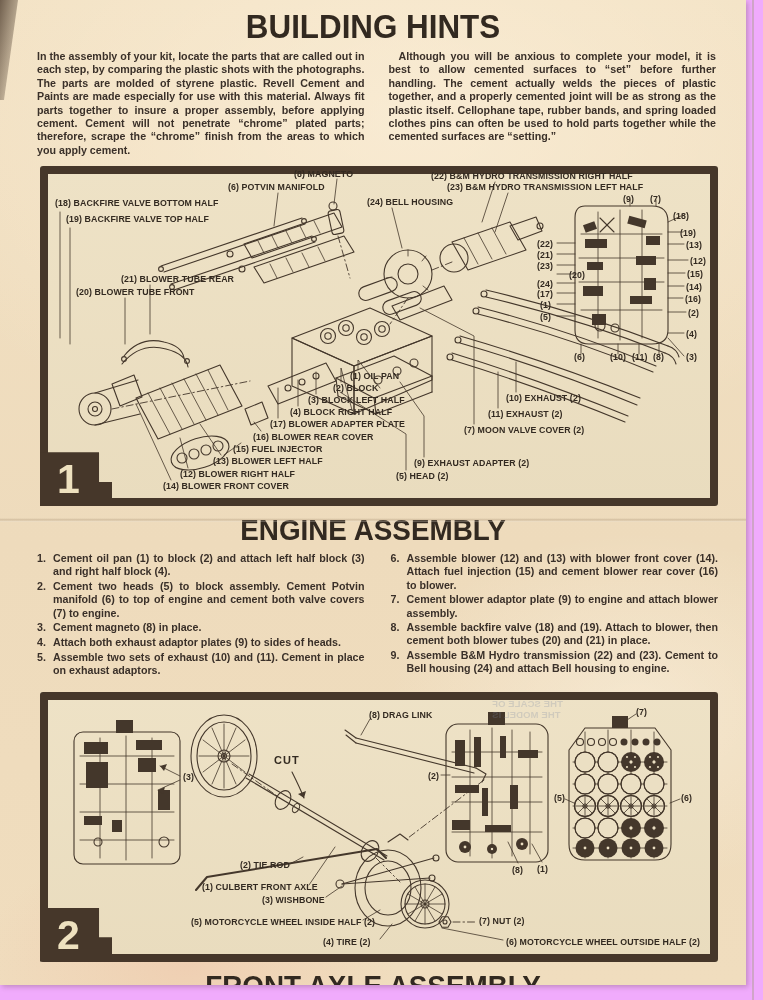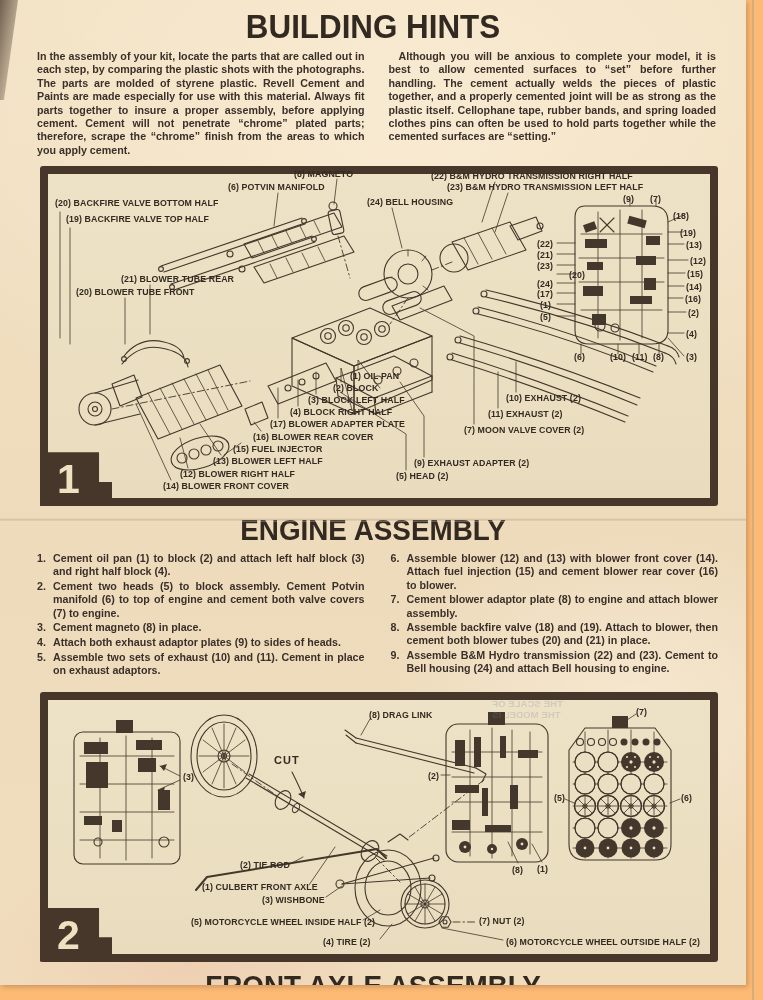--- a/index.html
+++ b/index.html
@@ -1,17 +1,17 @@
 <!DOCTYPE html>
 <html><head>
 <meta charset="utf-8">
 <style>
   html,body { margin:0; padding:0; }
   body { font-family:"Liberation Sans", sans-serif; }
-  .scan { position:relative; width:763px; height:1000px; background:#fdba74; overflow:hidden; }
+  .scan { position:relative; width:763px; height:1000px; background:#f0abfc; overflow:hidden; }
   .edge-line { position:absolute; top:0; bottom:0; left:752px; width:2px; background:rgba(168,158,138,.45); }
   .page {
     position:absolute; left:0; top:0; width:746px; height:985px; overflow:hidden;
     background:
       radial-gradient(120% 60% at 55% 12%, rgba(255,244,224,.55), transparent 60%),
       radial-gradient(40% 18% at 25% 98%, rgba(236,172,150,.28), transparent 70%),
       radial-gradient(55% 30% at 85% 72%, rgba(255,248,235,.4), transparent 60%),
       linear-gradient(180deg,#f2e1c3,#eedbbc 55%,#f0ddbe);
     box-shadow: 2px 2px 5px rgba(60,45,30,.25);
     color:#3a2f26;
@@ -262,21 +262,21 @@
             <line class="thin" x1="628" y1="172" x2="644" y2="190"></line>
           <line class="thin" x1="590" y1="40" x2="590" y2="34"></line>
             <line class="thin" x1="616" y1="40" x2="616" y2="34"></line>
           <line class="thin" x1="541" y1="178" x2="541" y2="188"></line>
             <line class="thin" x1="578" y1="178" x2="578" y2="188"></line>
           <line class="thin" x1="599" y1="178" x2="599" y2="188"></line>
             <line class="thin" x1="619" y1="178" x2="619" y2="188"></line>
         </g>
       </svg>
       <div>
-          <div class="dlabel" style="left: 15px; top: 32px;">(20) BACKFIRE VALVE BOTTOM HALF</div>
+          <div class="dlabel" style="left: 15px; top: 32px;">(18) BACKFIRE VALVE BOTTOM HALF</div>
           <div class="dlabel" style="left: 26px; top: 48px;">(19) BACKFIRE VALVE TOP HALF</div>
           <div class="dlabel" style="left: 61px; top: 108px; padding-left: 20px;">(21) BLOWER TUBE REAR</div>
           <div class="dlabel" style="left: 36px; top: 121px;">(20) BLOWER TUBE FRONT</div>
           <div class="dlabel" style="left: 188px; top: 16px;">(6) POTVIN MANIFOLD</div>
           <div class="dlabel" style="left: 254px; top: 3px;">(8) MAGNETO</div>
           <div class="dlabel" style="left: 308px; top: 31px; padding-left: 19px;">(24) BELL HOUSING</div>
           <div class="dlabel" style="left: 391px; top: 5px;">(22) B&amp;M HYDRO TRANSMISSION RIGHT HALF</div>
           <div class="dlabel" style="left: 407px; top: 16px;">(23) B&amp;M HYDRO TRANSMISSION LEFT HALF</div>
           <div class="dlabel" style="left: 310px; top: 205px;">(1) OIL PAN</div>
           <div class="dlabel" style="left: 293px; top: 217px;">(2) BLOCK</div>
@@ -349,21 +349,21 @@
               <span class="step-text">Assemble two sets of exhaust (10) and (11). Cement in place on exhaust adaptors.</span>
             </div>
           </div>
         <div class="col">
             <div class="step">
               <span class="step-num">6.</span>
               <span class="step-text">Assemble blower (12) and (13) with blower front cover (14). Attach fuel injection (15) and cement blower rear cover (16) to blower.</span>
             </div>
             <div class="step">
               <span class="step-num">7.</span>
-              <span class="step-text">Cement blower adaptor plate (8) to engine and attach blower assembly.</span>
+              <span class="step-text">Cement blower adaptor plate (9) to engine and attach blower assembly.</span>
             </div>
             <div class="step">
               <span class="step-num">8.</span>
               <span class="step-text">Assemble backfire valve (18) and (19). Attach to blower, then cement both blower tubes (20) and (21) in place.</span>
             </div>
             <div class="step">
               <span class="step-num">9.</span>
               <span class="step-text">Assemble B&amp;M Hydro transmission (22) and (23). Cement to Bell housing (24) and attach Bell housing to engine.</span>
             </div>
           </div>

